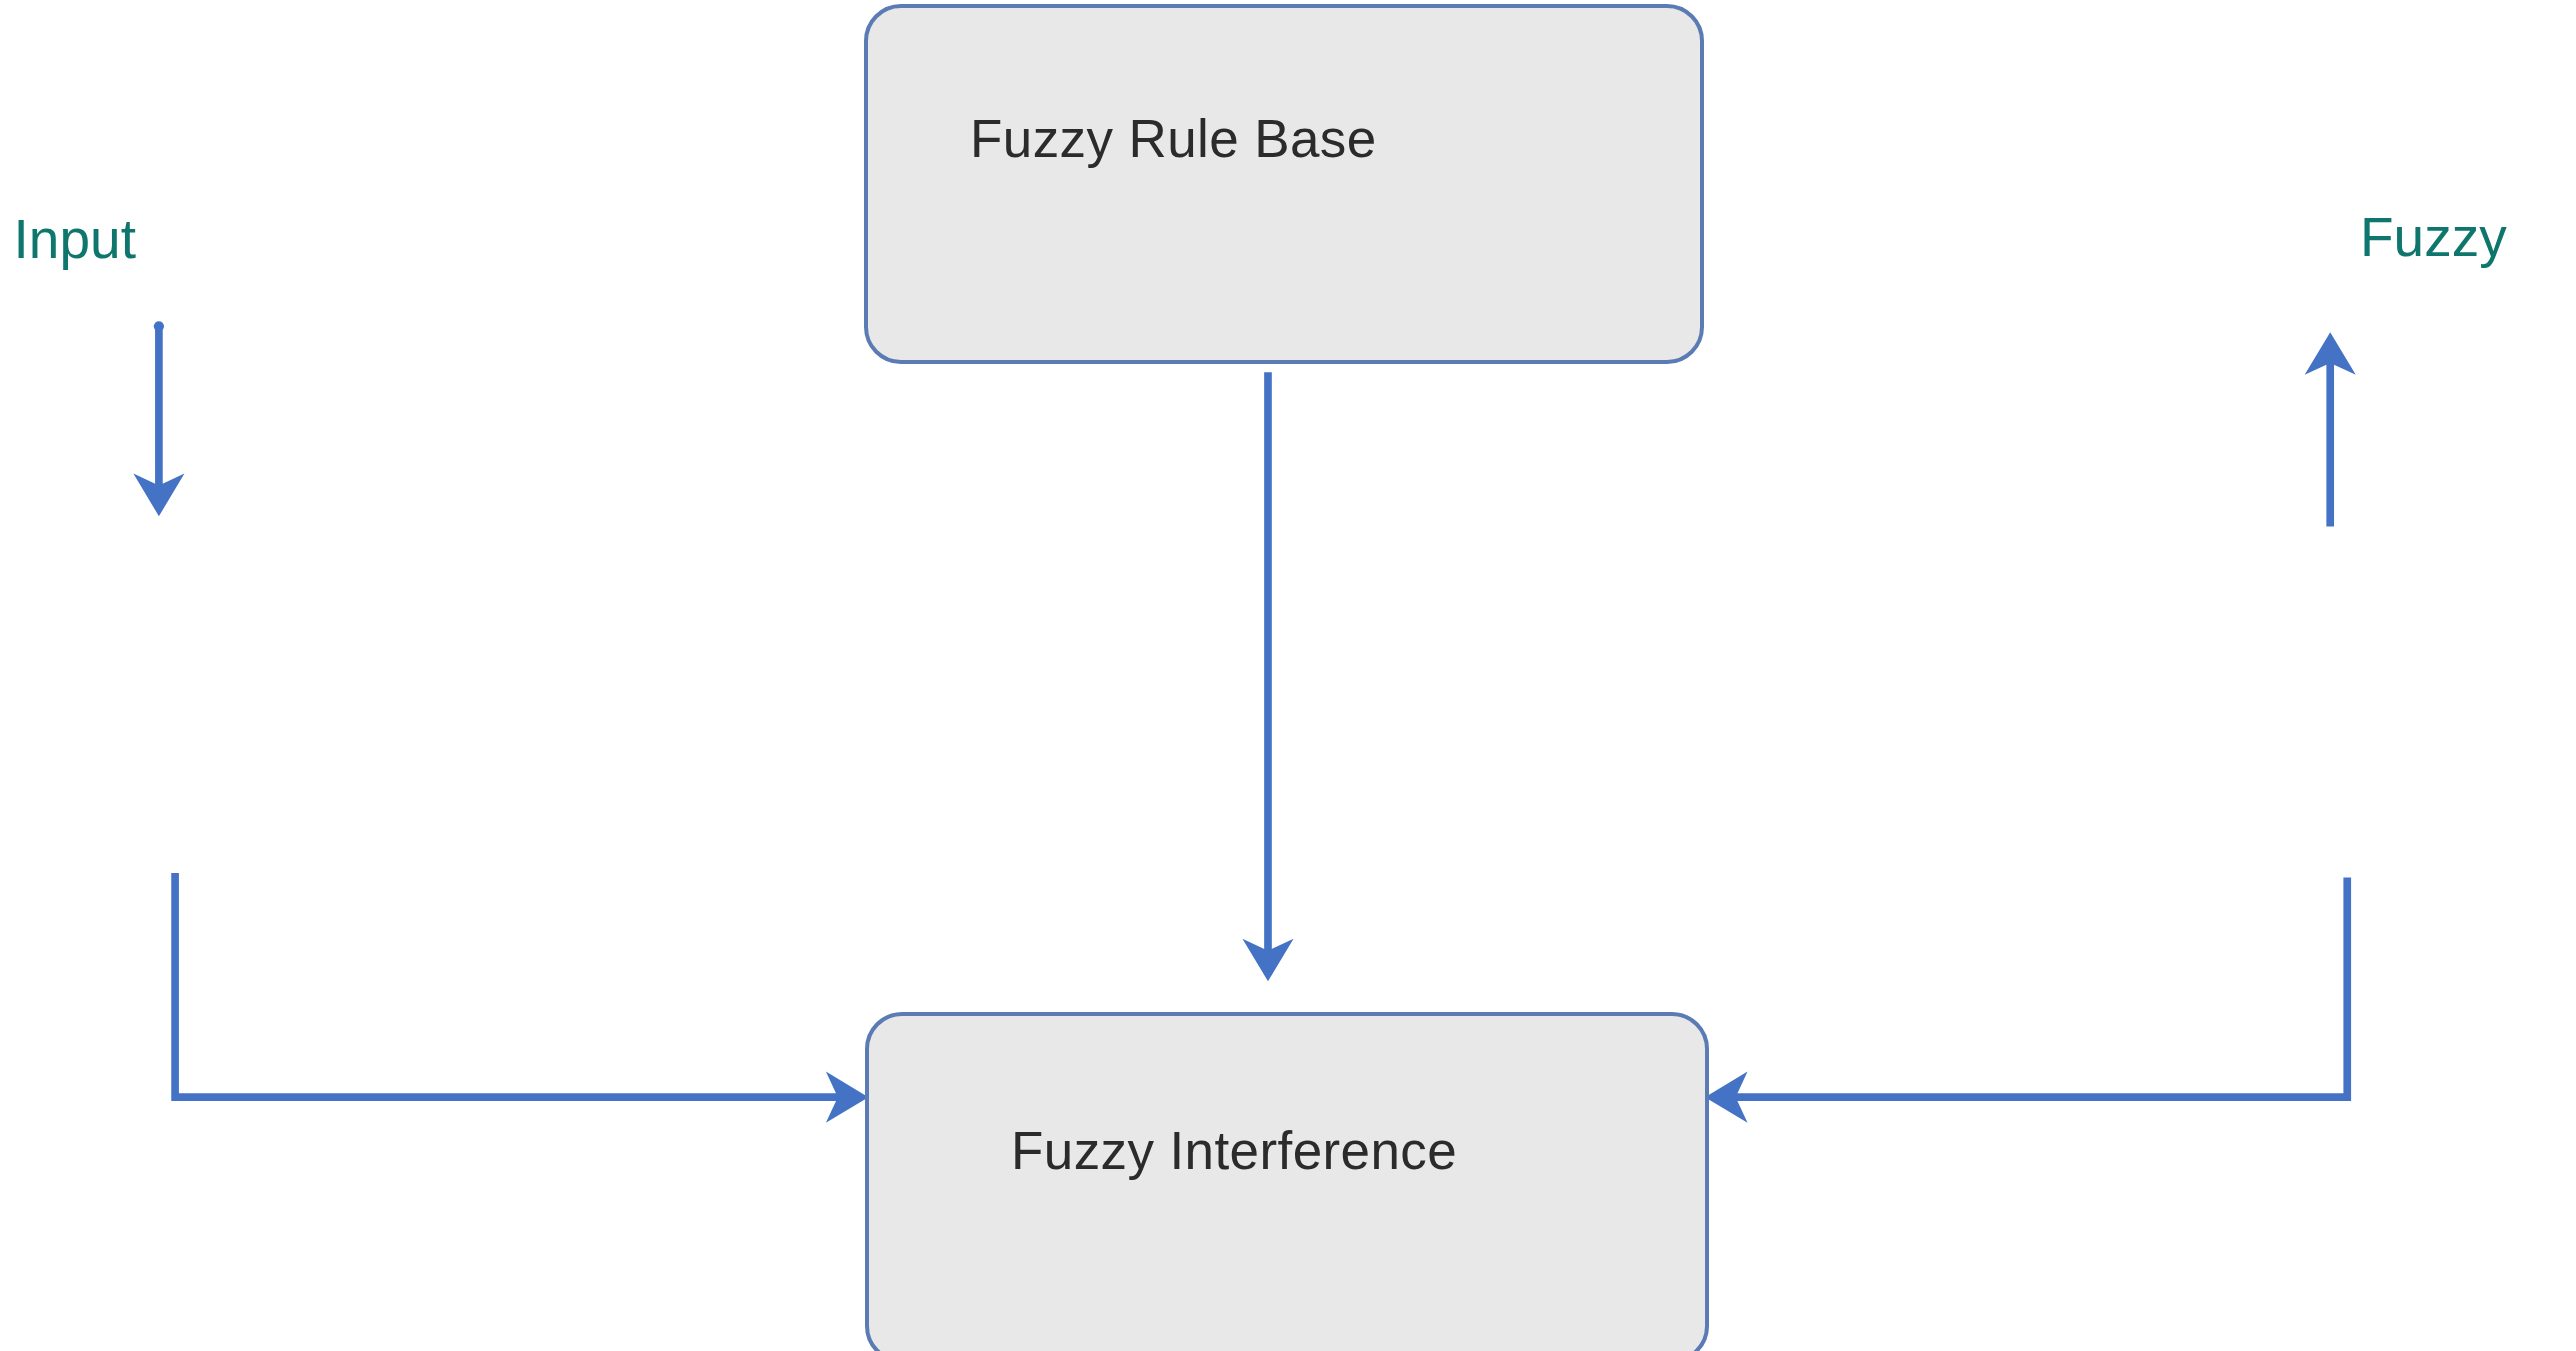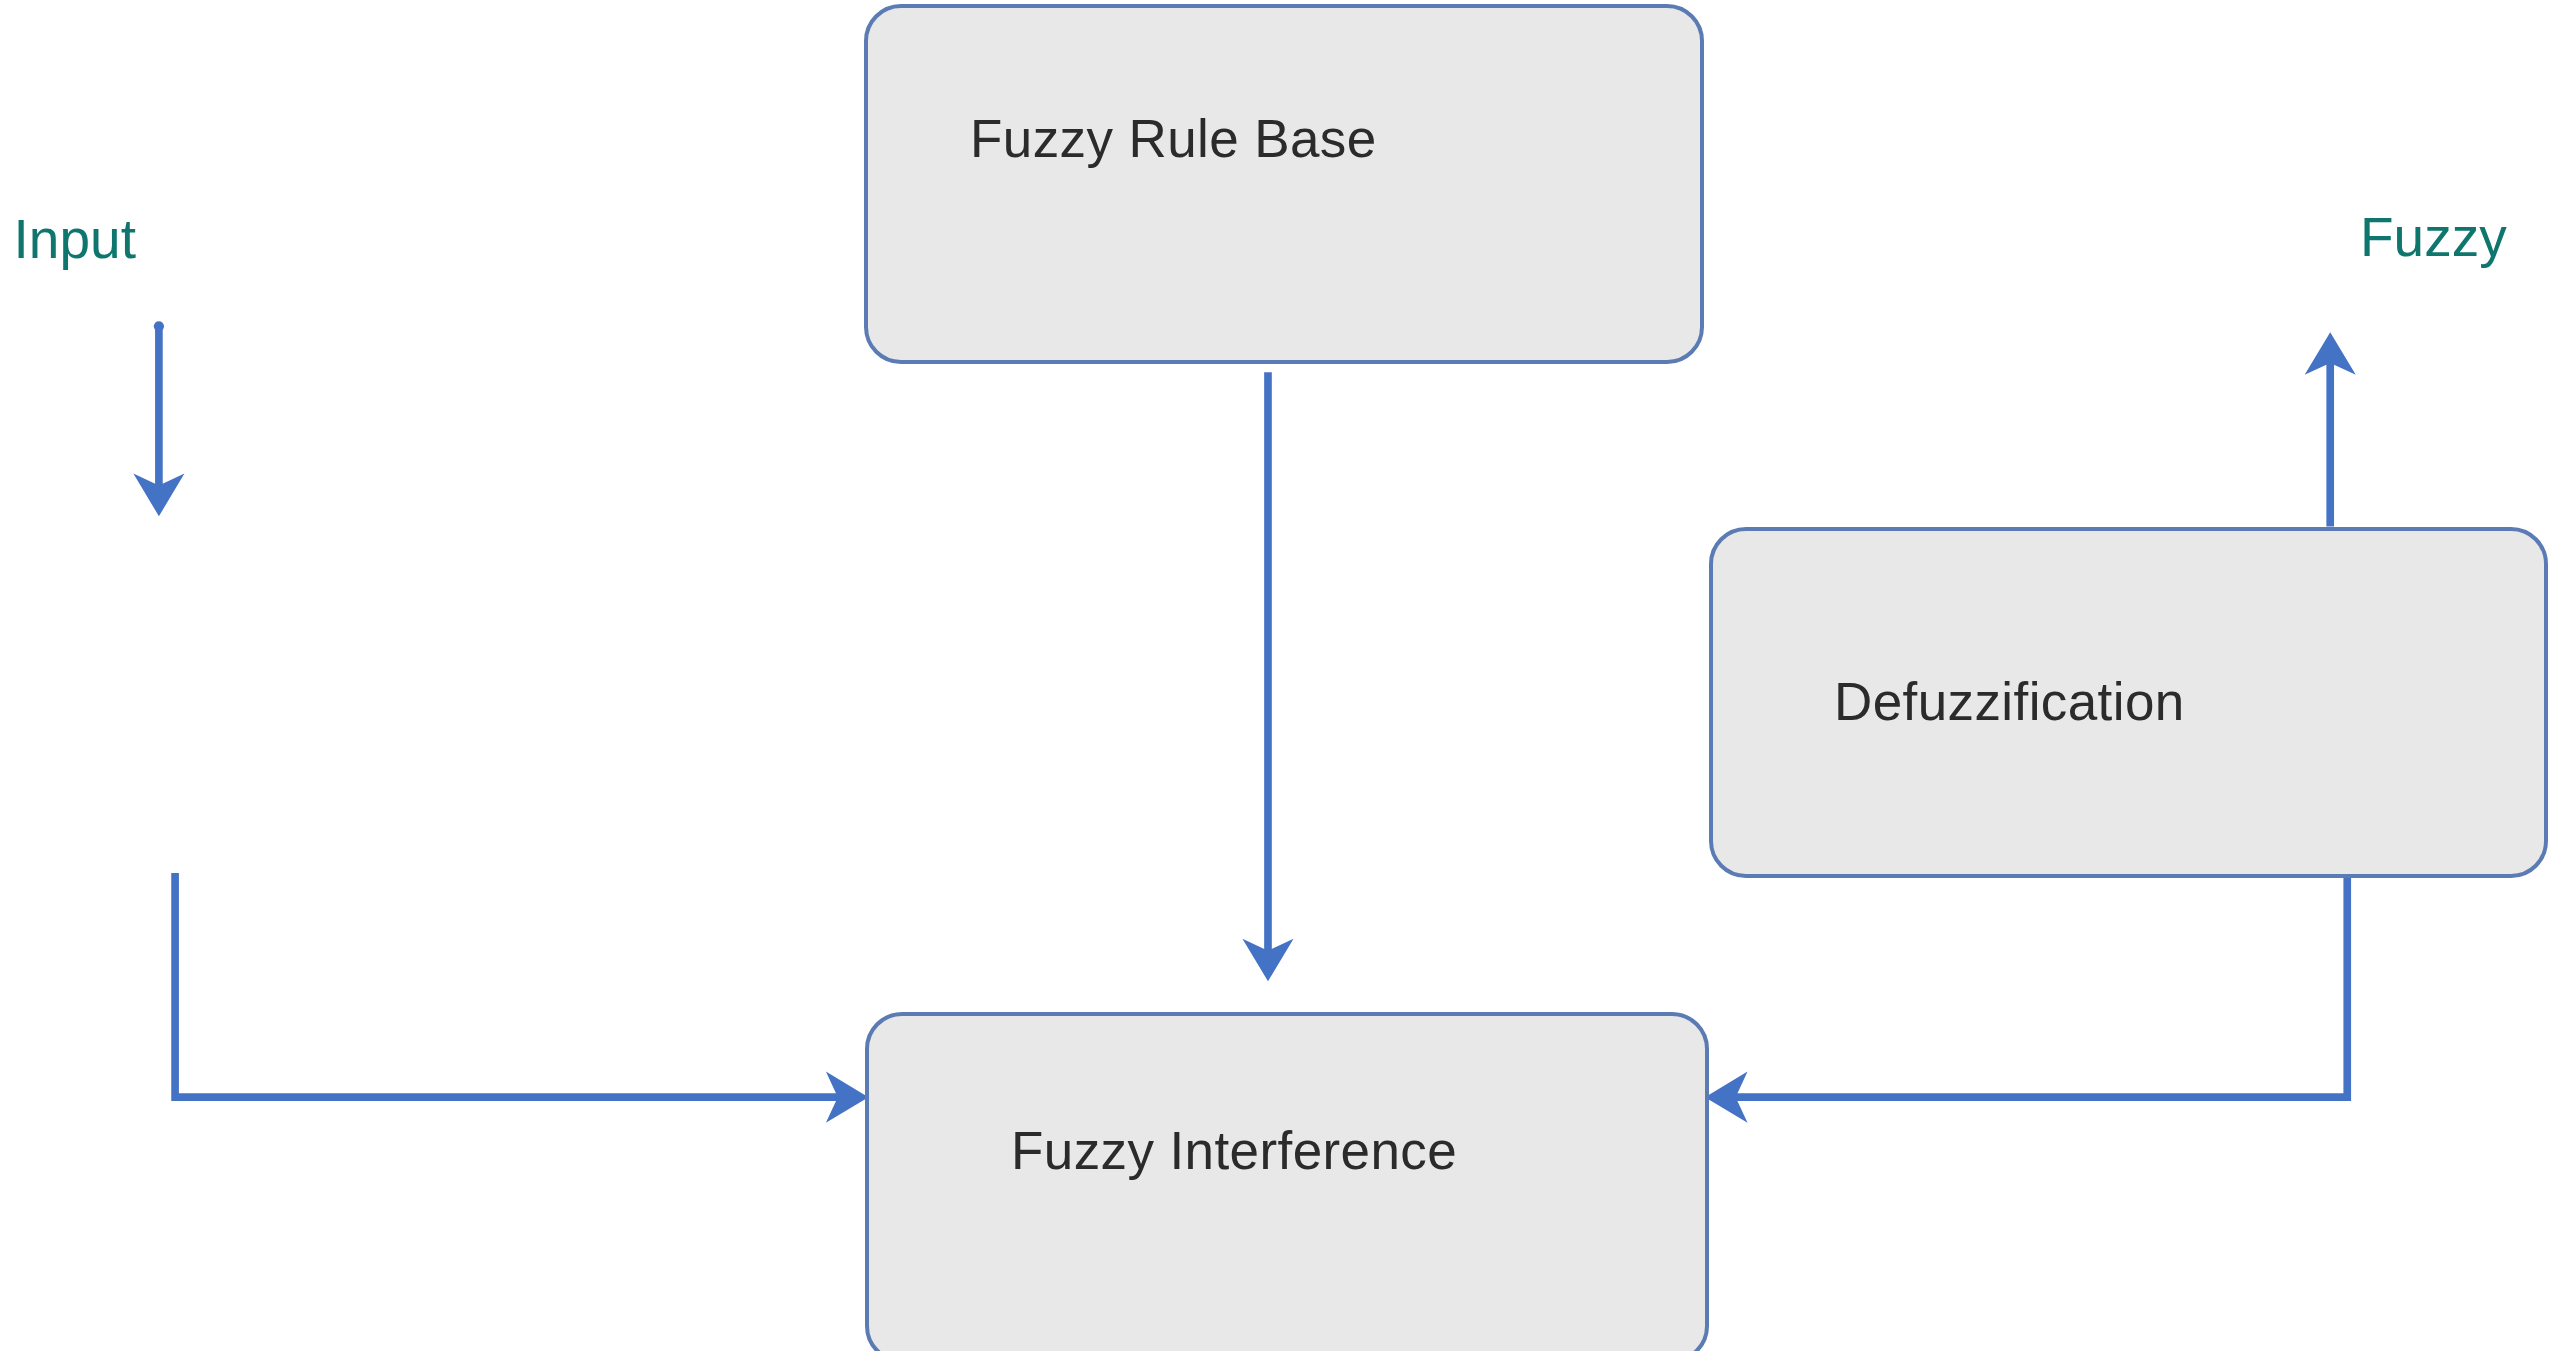--- a/index.html
+++ b/index.html
@@ -121,23 +121,20 @@
       <line x1="2735" y1="618" x2="2735" y2="424" stroke="#4472C4" stroke-width="9" stroke-linecap="butt"></line>
       <polygon points="2735,390 2705,440 2735,426 2765,440" fill="#4472C4"></polygon>
     </g>
   </svg>
 
   <div class="node-box" id="node-fuzzy-rule-base">
     <span class="node-label">Fuzzy Rule Base</span>
   </div>
 
 
-  <div class="node-box" id="node-defuzzification">
-    <span class="node-label">Defuzzification</span>
-  </div>
 
   <div class="node-box" id="node-fuzzy-interference">
     <span class="node-label">Fuzzy Interference</span>
   </div>
 
   <div class="io-label" id="label-input">Input</div>
 
   <div class="io-label" id="label-output">Fuzzy</div>
 
 </div>

